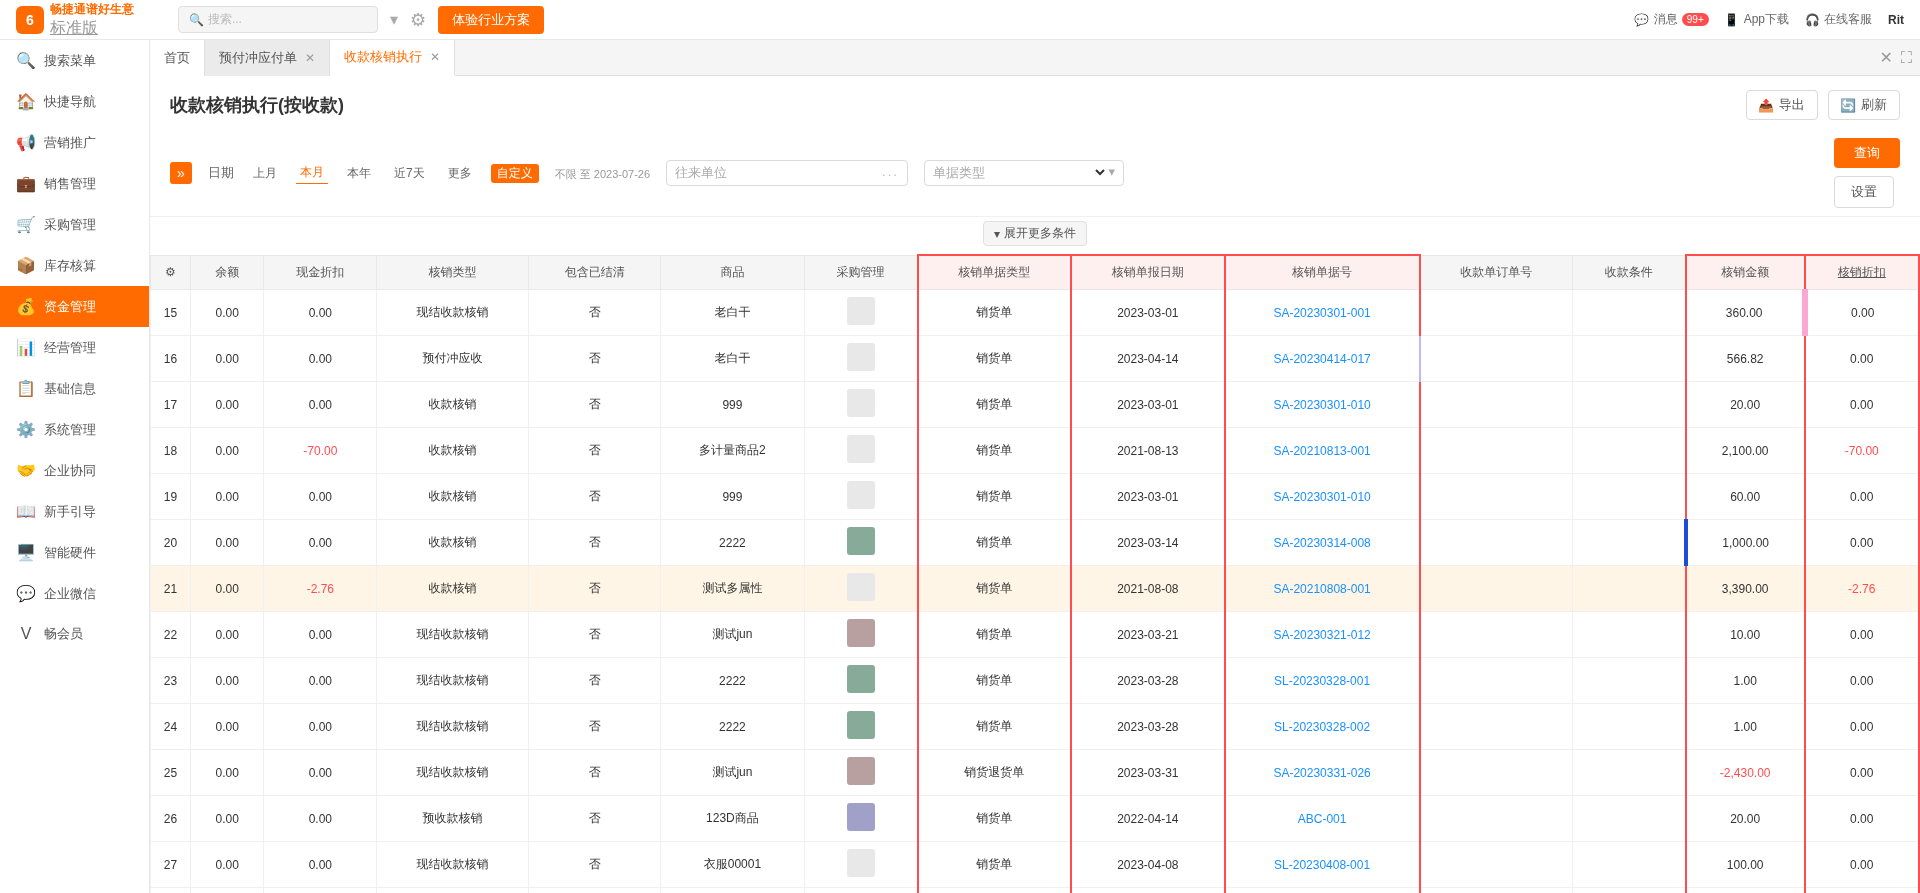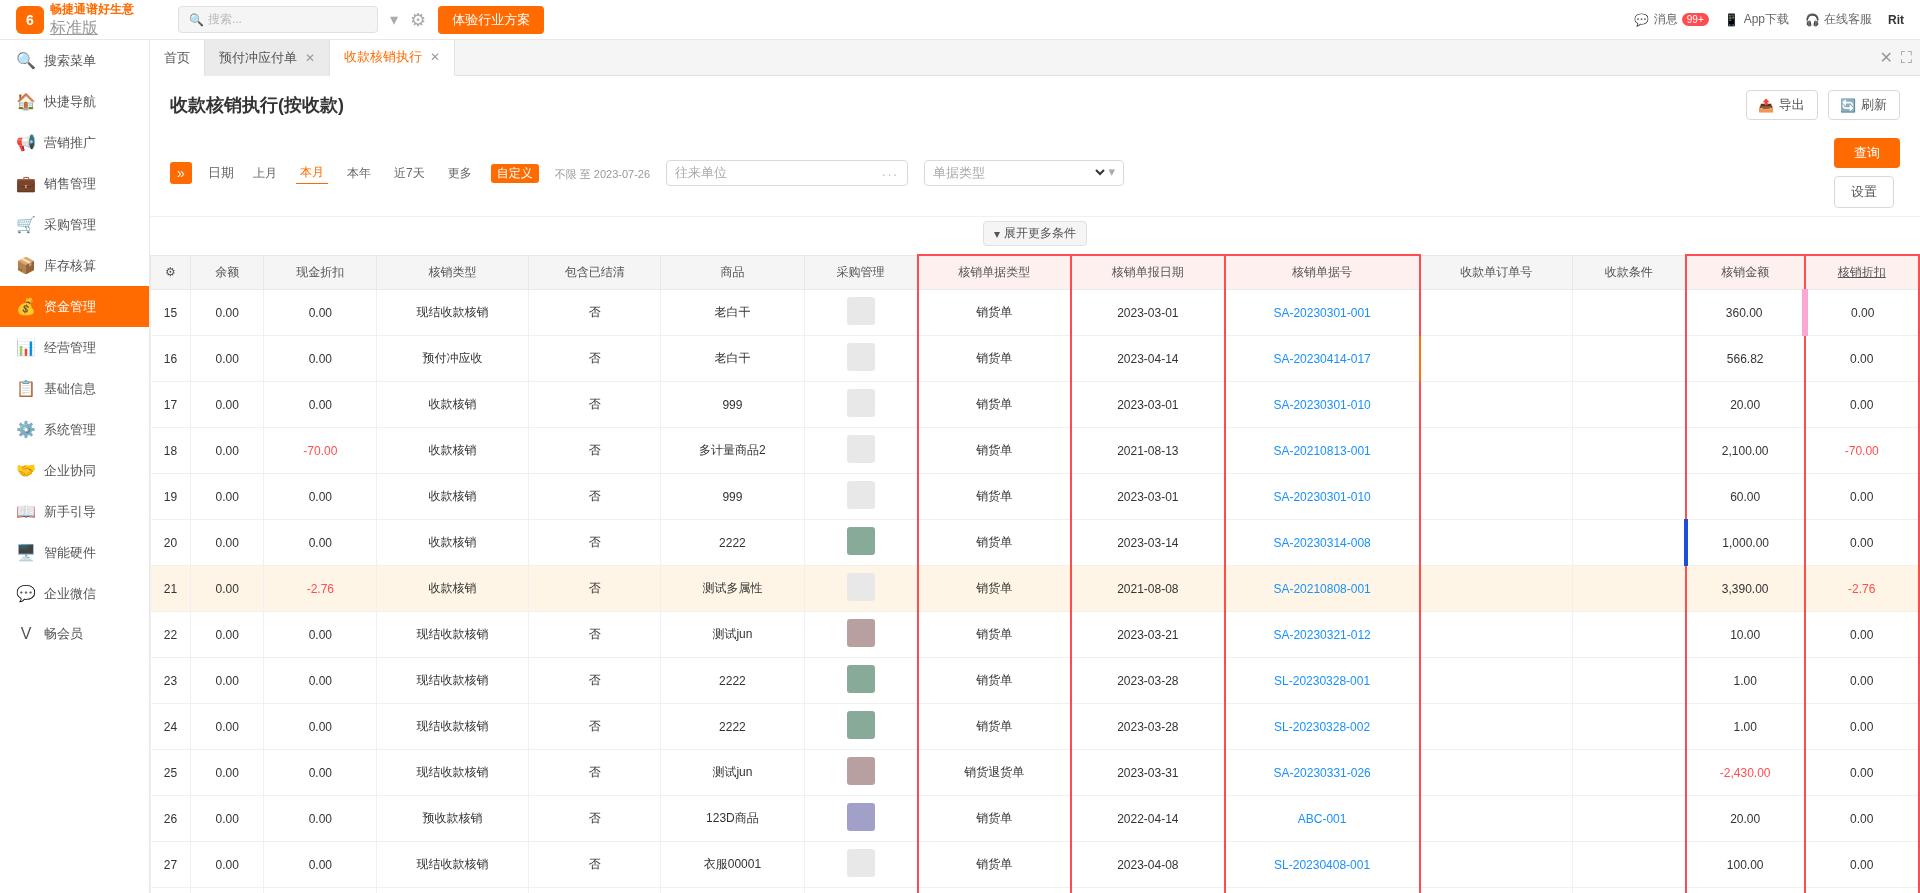--- a/index.html
+++ b/index.html
@@ -296,21 +296,21 @@
               <tr>
       <td>16</td>
       <td>0.00</td>
       <td class="">0.00</td>
       <td>预付冲应收</td>
       <td>否</td>
       <td>老白干</td>
       <td style="text-align:center;"><div class="img-thumb" style="background:#e8e8e8;"></div></td>
       <td style="border-left:2px solid #ff4d4f;border-right:2px solid #ff4d4f;">销货单</td>
       <td style="border-right:2px solid #ff4d4f;">2023-04-14</td>
-      <td style="border-right:2px solid #f97316;"><a class="blue-link">SA-20230414-017</a></td>
+      <td style="border-right:2px solid #c4b5fd;"><a class="blue-link">SA-20230414-017</a></td>
       <td></td>
       <td></td>
       <td class="" style="border-left:2px solid #ff4d4f;border-right:2px solid #ff4d4f;">566.82</td>
       <td class="" style="border-right:2px solid #ff4d4f;">0.00</td>
     </tr>
               <tr>
       <td>17</td>
       <td>0.00</td>
       <td class="">0.00</td>
       <td>收款核销</td>

